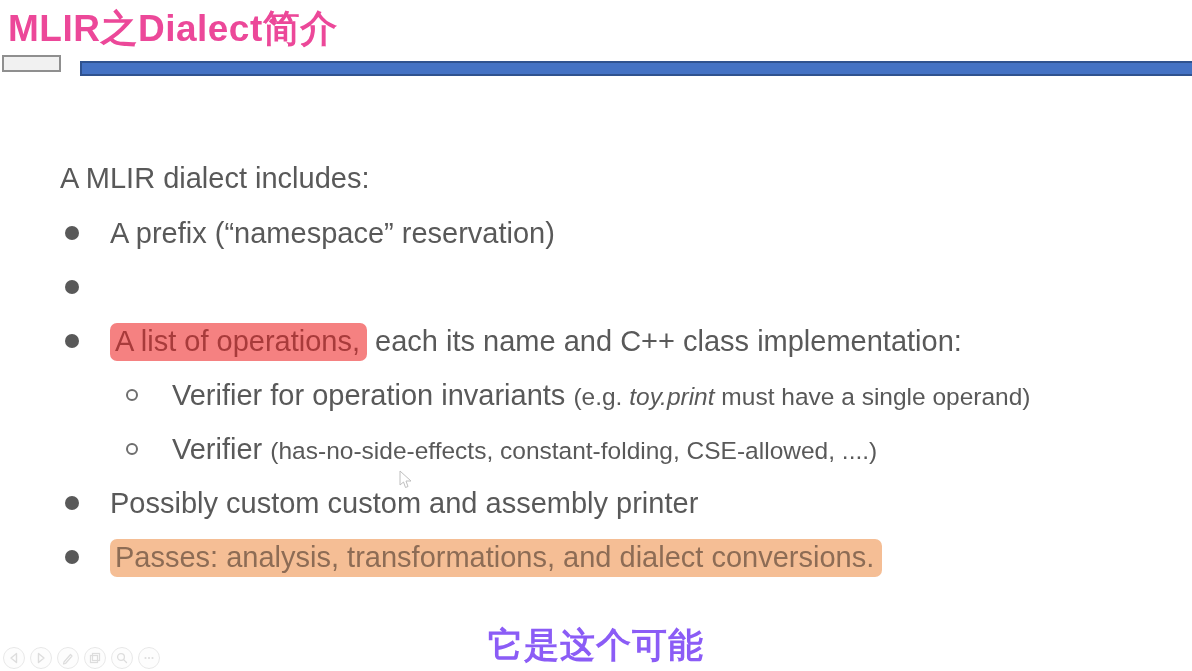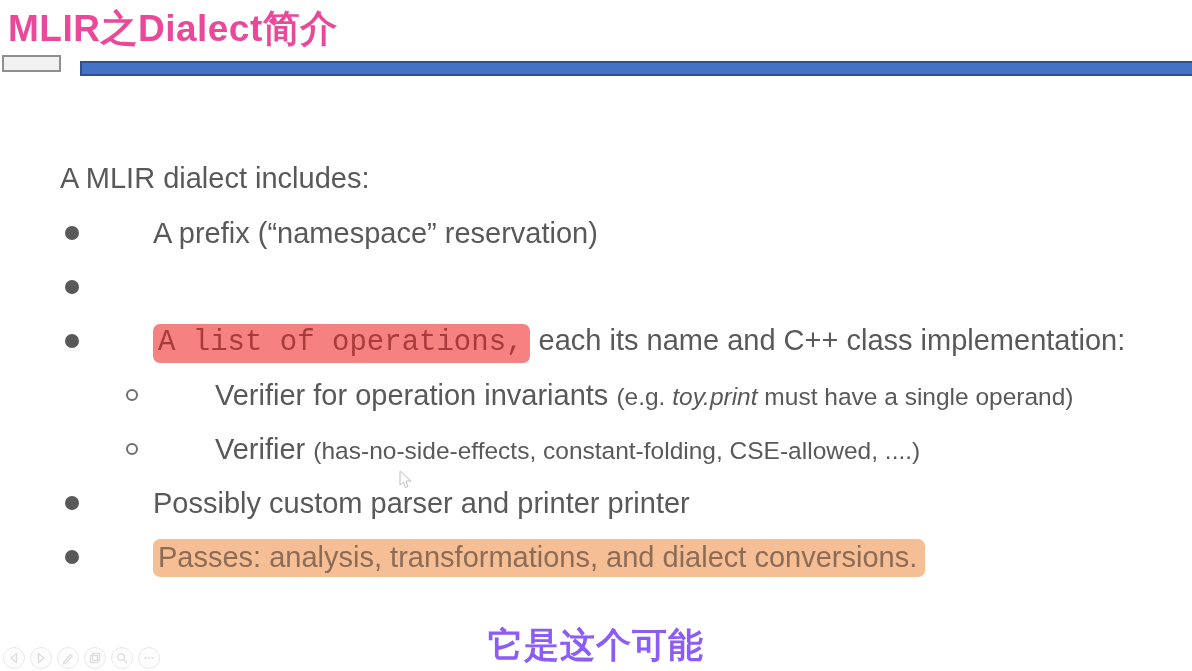--- a/index.html
+++ b/index.html
@@ -55,21 +55,20 @@
     white-space: nowrap;
   }
   .row {
     position: absolute;
     left: 0;
     width: 1192px;
     height: 54px;
     display: flex;
     align-items: center;
     white-space: nowrap;
-    padding-left: 43px;
   }
   .row .text { font-size: 29px; color: #595959; }
   .bullet-dot {
     position: absolute;
     left: 65px;
     top: 50%;
     transform: translateY(-50%);
     width: 14px;
     height: 14px;
     border-radius: 50%;
@@ -87,21 +86,20 @@
     background: transparent;
   }
   .indent-1 { padding-left: 110px; }
   .indent-2 { padding-left: 172px; }
 
   .hl-red {
     background: #f58181;
     color: #a83b3b;
     border-radius: 7px;
     padding: 2px 7px 4px 5px;
-    font-family: Liberation Mono, monospace;
   }
   .hl-orange {
     background: #f5be95;
     color: #8d6c55;
     border-radius: 7px;
     padding: 2px 8px 4px 5px;
   }
   .small { font-size: 24.5px; }
   .em { font-style: italic; }
 
@@ -177,21 +175,21 @@
     <span class="text indent-2"><span>Verifier for operation invariants </span><span class="small">(e.g. </span><span class="small em">toy.print</span><span class="small"> must have a single operand)</span></span>
   </div>
 
   <div class="row" style="top:422px;">
     <span class="bullet-circle"></span>
     <span class="text indent-2"><span>Verifier </span><span class="small">(has-no-side-effects, constant-folding, CSE-allowed, ....)</span></span>
   </div>
 
   <div class="row" style="top:476px;">
     <span class="bullet-dot"></span>
-    <span class="text indent-1">Possibly custom parser and printer printer</span>
+    <span class="text indent-1">Possibly custom custom and assembly printer</span>
   </div>
 
   <div class="row" style="top:530px;">
     <span class="bullet-dot"></span>
     <span class="text indent-1"><span class="hl-orange">Passes: analysis, transformations, and dialect conversions.</span></span>
   </div>
 
   <div class="subtitle">它是这个可能</div>
 
   <div class="controls">

